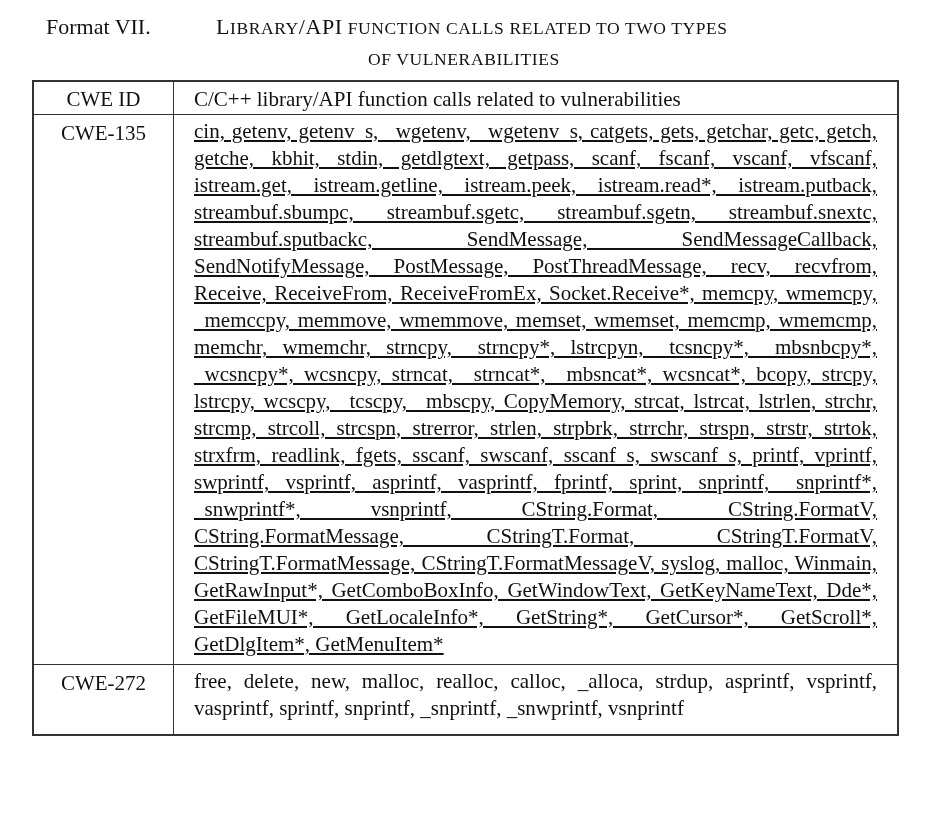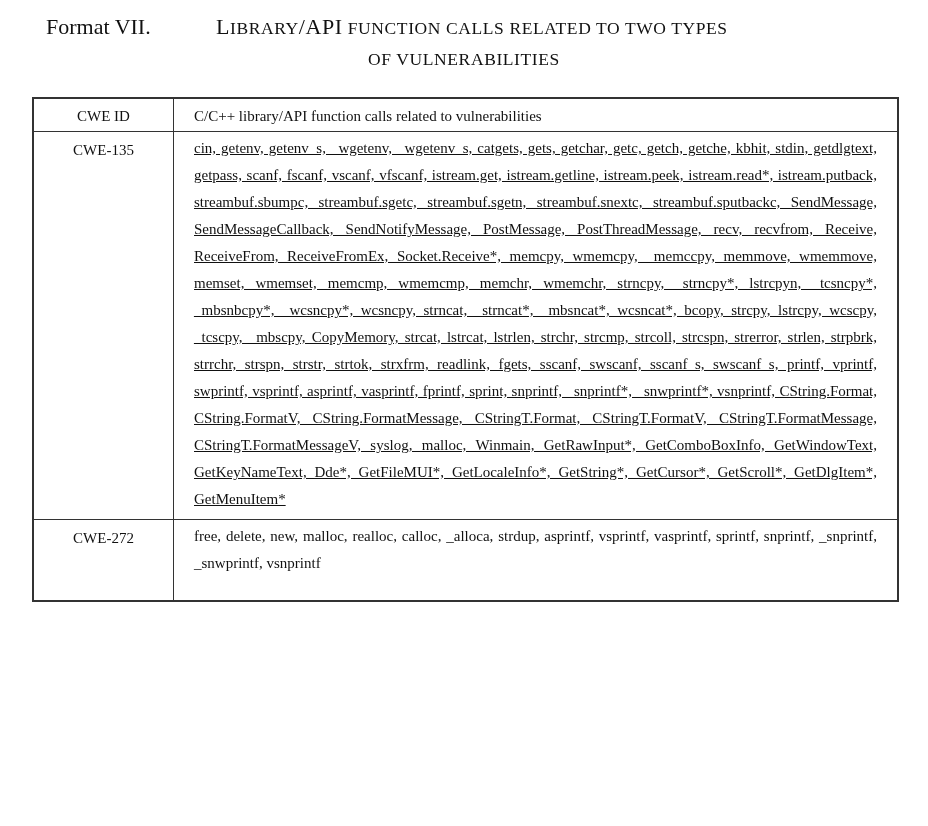--- a/index.html
+++ b/index.html
@@ -46,25 +46,25 @@
     width: 100%;
     text-align: center;
     box-sizing: border-box;
     font-size: 17.5px;
     letter-spacing: 0.6px;
   }
 
   table.vuln-table {
     position: absolute;
     left: 32px;
-    top: 97px;
+    top: 80px;
     width: 867px;
     border-collapse: collapse;
     border: 2px solid #333333;
-    font-size: 15px;
+    font-size: 21px;
   }
   table.vuln-table th, table.vuln-table td {
     border: 1.5px solid #333333;
     vertical-align: top;
     font-weight: normal;
   }
   .col-id {
     width: 139px;
     text-align: center;
     padding: 2px 0 0 0;
@@ -83,21 +83,21 @@
     text-align-last: left;
   }
   .body-text {
     line-height: 27px;
     padding-top: 3px;
     padding-bottom: 6px;
     hyphens: none;
     word-spacing: 0px;
   }
   .row-119 .col-funcs { padding-top: 3px; padding-bottom: 6px; text-decoration: underline; }
-  .row-399 .col-funcs { padding-top: 3px; padding-bottom: 23px; }
+  .row-399 .col-funcs { padding-top: 3px; padding-bottom: 12px; }
   .id-text { line-height: 27px; padding-top: 3px; display: block; }
 </style>
 </head>
 <body>
 
 <div class="caption">
   <div class="caption-line1">
     <span class="caption-label">Format VII.</span><span class="caption-title"><span class="sc-big">L</span><span class="sc-small">IBRARY</span><span class="sc-big">/API</span><span class="sc-small"> FUNCTION CALLS RELATED TO TWO TYPES</span></span>
   </div>
   <div class="caption-line2">OF VULNERABILITIES</div>

